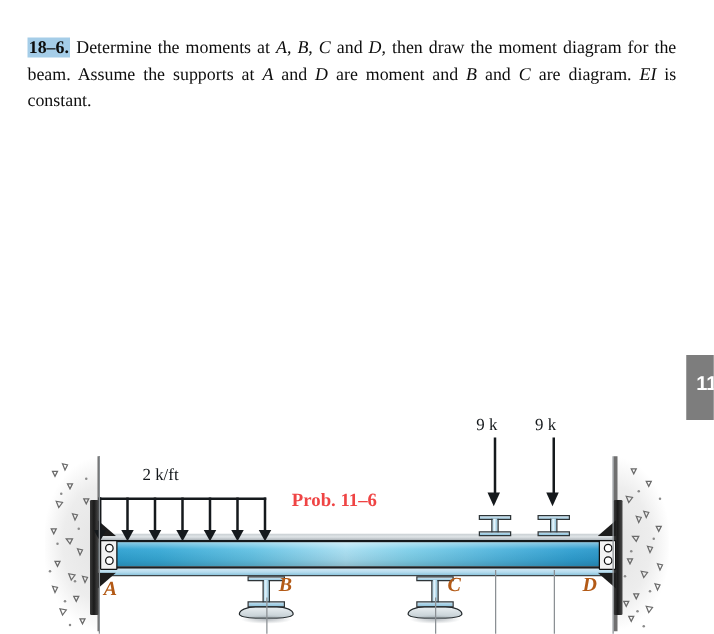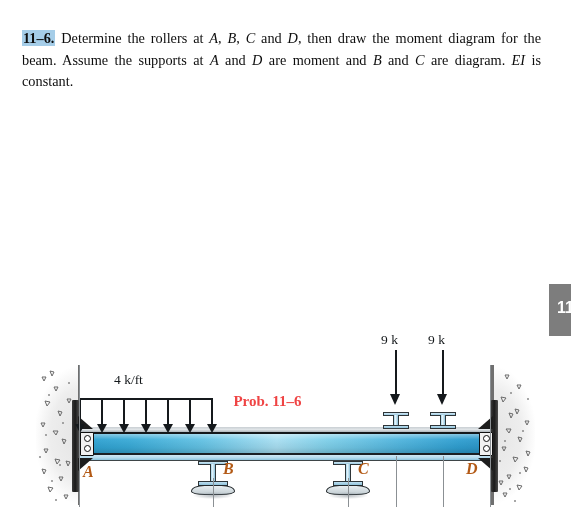--- a/index.html
+++ b/index.html
@@ -231,22 +231,22 @@
   #chaptab span{
     position:absolute; left:8px; top:15px;
     color:#ffffff; font-weight:bold; font-size:16px;
     font-family:"Liberation Sans", sans-serif;
   }
 </style>
 </head>
 <body>
 
 <div id="statement">
-  <span class="num">11–6.</span>
-  <span>Determine the rollers at </span><i>A</i><span>, </span><i>B</i><span>, </span><i>C</i><span> and </span><i>D</i><span>, then draw the moment diagram for the beam. Assume the supports at </span><i>A</i><span> and </span><i>D</i><span> are moment and </span><i>B</i><span> and </span><i>C</i><span> are diagram. </span><i>EI</i><span> is constant.</span>
+  <span class="num">18–6.</span>
+  <span>Determine the moments at </span><i>A</i><span>, </span><i>B</i><span>, </span><i>C</i><span> and </span><i>D</i><span>, then draw the moment diagram for the beam. Assume the supports at </span><i>A</i><span> and </span><i>D</i><span> are moment and </span><i>B</i><span> and </span><i>C</i><span> are diagram. </span><i>EI</i><span> is constant.</span>
 </div>
 
 <div id="figure">
 
   <div class="wall" id="wall-left">
     <div class="body"></div>
     <svg class="agg" width="44" height="140">
       <g fill="none" stroke="#6a6a6a" stroke-width="1">
         <path d="M6,12 l4,0 l-2,4 z"></path>
           <path d="M18,22 l4,0 l-2,4 z"></path>
@@ -364,21 +364,21 @@
     <div class="topline"></div>
     <div class="endcapL" style="left:0px;"></div>
     <div class="arr" style="left:22px;"></div>
     <div class="arr" style="left:44px;"></div>
     <div class="arr" style="left:66px;"></div>
     <div class="arr" style="left:88px;"></div>
     <div class="arr" style="left:110px;"></div>
     <div class="arr" style="left:132px;"></div>
     <div class="arr" style="left:0px;"></div>
   </div>
-  <div class="loadlabel" style="left:114px; top:212px;">4 k/ft</div>
+  <div class="loadlabel" style="left:114px; top:212px;">2 k/ft</div>
 
   <div class="ptload" style="left:395px;">
     <div class="shaft"></div>
     <div class="head"></div>
   </div>
   <div class="spreader" style="left:383px;">
     <div class="stop"></div>
     <div class="sweb"></div>
     <div class="sbot"></div>
   </div>

